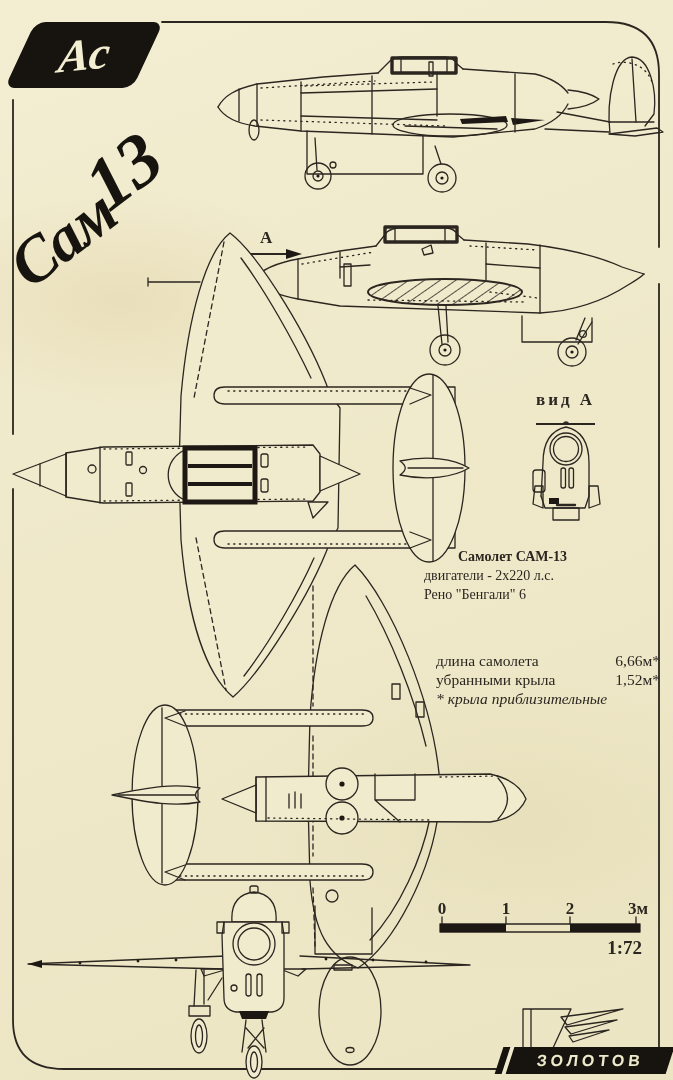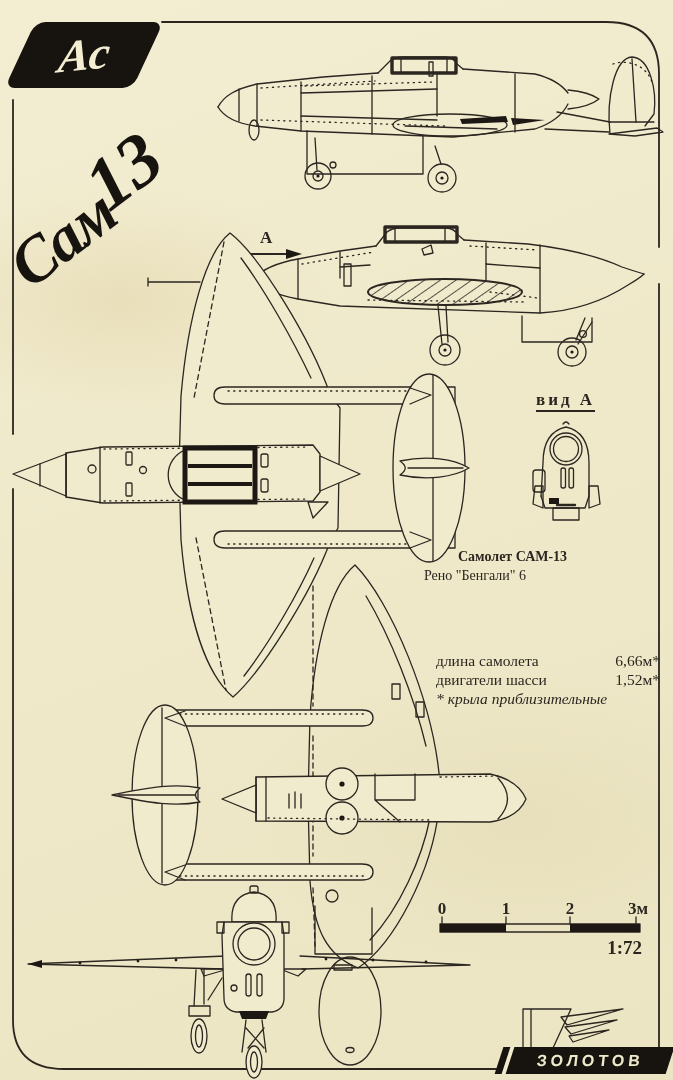--- a/index.html
+++ b/index.html
@@ -36,21 +36,21 @@
     font-style:italic;font-weight:bold;color:#17130e;white-space:nowrap;
   }
   .script-title .w{font-size:64px;letter-spacing:-2px;}
   .script-title .n{font-size:74px;position:relative;top:-14px;left:-4px;}
 
   .view-arrow-label{position:absolute;left:260px;top:228px;font-weight:bold;font-size:17px;}
   .view-arrow-svg{left:248px;top:247px;}
 
   .vid-a{
     position:absolute;left:536px;top:390px;font-weight:bold;font-size:17px;
-    letter-spacing:3px;border-bottom:2px solid #2b2620;padding-bottom:0;
+    letter-spacing:3px;border-bottom:2px solid #2b2620;padding-bottom:13px;
   }
   .info-block{position:absolute;left:424px;top:547px;width:220px;font-size:14px;line-height:19px;}
   .info-block .t{font-weight:bold;padding-left:34px;}
   .specs{position:absolute;left:436px;top:651px;width:224px;font-size:15.5px;line-height:19px;}
   .specs .row{display:flex;justify-content:space-between;text-align:right;}
   .specs .foot{font-style:italic;}
   .banner{
     position:absolute;left:506px;top:1047px;width:160px;height:27px;
     background:#17130e;transform:skewX(-18deg);display:flex;align-items:center;justify-content:center;
     border-left:4px solid #f1ebcd;box-shadow:-7px 0 0 #17130e;
@@ -239,30 +239,31 @@
       <path class="ln" d="M12,78 L20,78 L20,100 L10,96 Z"></path>
       <path class="ln" d="M66,78 L75,78 L77,96 L66,100 Z"></path>
       <rect class="ln" x="30" y="100" width="26" height="12"></rect>
       <path class="fillink" d="M26,90 L36,90 L36,96 L26,96 Z"></path>
       <path class="ln" style="stroke-width:2.4" d="M34,97 L52,97"></path>
     </g>
   </svg>
 
   <div class="info-block">
     <div class="t">Самолет САМ-13</div>
+    <div>двигатели - 2х220 л.с.</div>
     <div>Рено "Бенгали" 6</div>
   </div>
 
   <div class="specs">
     <div class="row">
       <span>длина самолета</span>
         <span>6,66м*</span>
     </div>
     <div class="row">
-      <span>двигатели шасси</span>
+      <span>убранными крыла</span>
         <span>1,52м*</span>
     </div>
     <div class="foot">* крыла приблизительные</div>
   </div>
 
   <svg style="left:70px;top:556px" width="500" height="455" viewBox="0 0 500 455">
     <g>
       <path class="ln" d="M285,9 C260,30 245,90 240,160 L238,245 L240,325 C244,376 258,400 288,412 C324,388 362,316 369,252 L370,228 C364,146 320,44 285,9 Z"></path>
       <path class="ln" d="M296,40 C320,80 344,140 356,190"></path>
       <path class="ln" d="M300,384 C330,352 352,302 360,262"></path>

